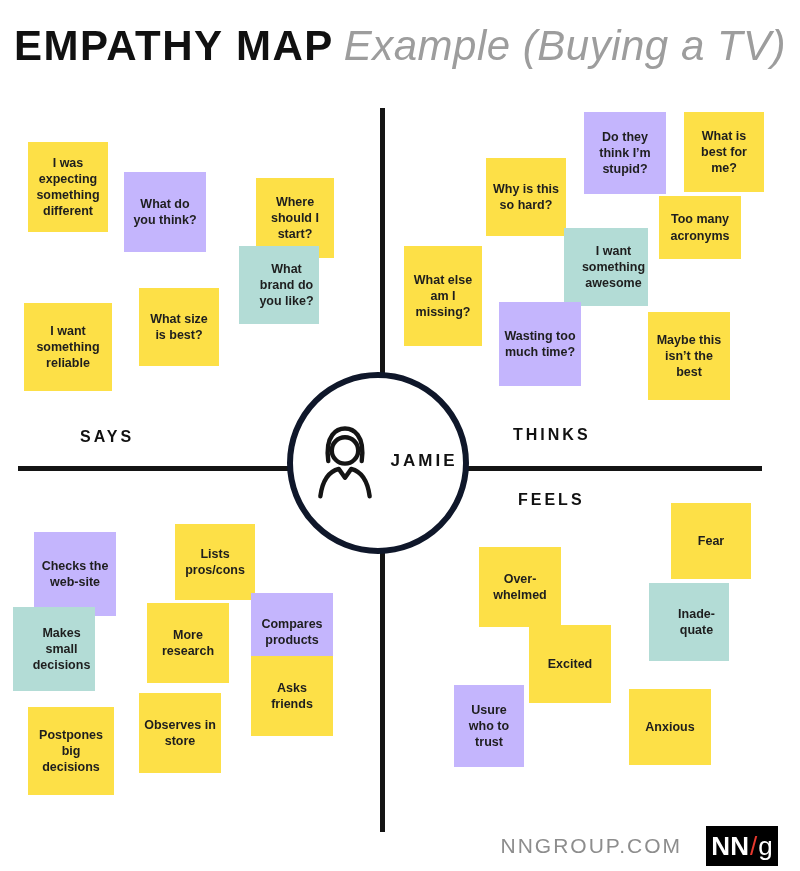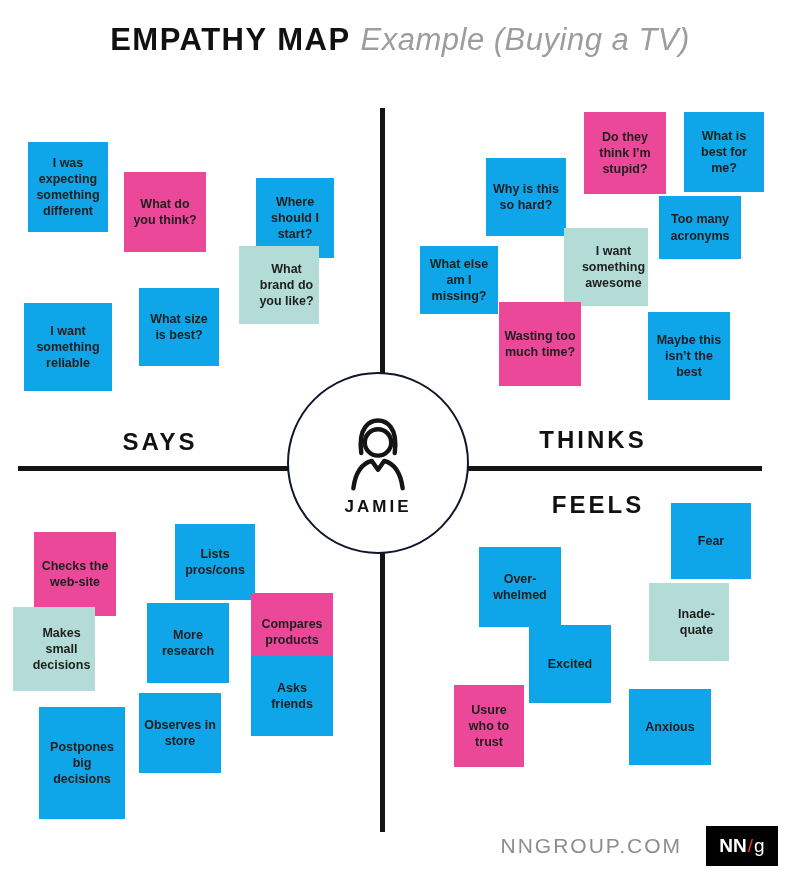--- a/index.html
+++ b/index.html
@@ -14,56 +14,55 @@
     background: #ffffff;
     overflow: hidden;
   }
 
   
   .title {
     position: absolute;
     top: 22px; left: 0;
     width: 100%;
     text-align: center;
-    font-size: 31px;
+    font-size: 42px;
     white-space: nowrap;
   }
   .title .main { font-weight: bold; color: #111; letter-spacing: 1.5px; }
   .title .sub  { color: #9d9d9d; font-style: italic; font-weight: normal; margin-left: 10px; letter-spacing: 0.5px; }
 
   
   .axis { position: absolute; background: #141414; }
   .axis-v { left: 380px; top: 108px; width: 5px; height: 724px; }
   .axis-h { left: 18px; top: 466px; width: 744px; height: 5px; }
 
   
   .q-label {
     position: absolute;
     width: 160px;
-    text-align: center;
-    font-size: 24px;
+    font-size: 16px;
     font-weight: bold;
     letter-spacing: 3px;
     color: #111;
   }
   .q-says   { left: 80px;  top: 428px; }
   .q-thinks { left: 513px; top: 426px; }
   .q-does   { left: 80px;  top: 491px; }
   .q-feels  { left: 518px; top: 491px; }
 
   
   .center-circle {
     position: absolute;
     left: 287px; top: 372px;
     width: 182px; height: 182px;
     background: #ffffff;
-    border: 2px solid #0f172a;
+    border: 6px solid #0f172a;
     border-radius: 50%;
     display: flex;
-    flex-direction: column;
+    flex-direction: row;
     align-items: center;
     justify-content: center;
     z-index: 5;
   }
   .center-name {
     font-weight: bold;
     font-size: 17px;
     letter-spacing: 3px;
     color: #111;
     margin-top: -4px;
@@ -75,22 +74,22 @@
     display: flex;
     align-items: center;
     justify-content: center;
     text-align: center;
     padding: 5px;
     font-size: 12.5px;
     font-weight: bold;
     line-height: 1.3;
     color: #1e1e1e;
   }
-  .note[data-color="blue"] { background: #0ea5e9; }
-  .note[data-color="teal"] { background: #ec4899; }
+  .note[data-color="blue"] { background: #fde047; }
+  .note[data-color="teal"] { background: #c4b5fd; }
   .note[data-color="mint"] { background: #b3dcd6; padding-left: 20px; }
 
   
   .footer {
     position: absolute;
     right: 22px; bottom: 5px;
     display: flex;
     align-items: center;
     gap: 24px;
   }
@@ -98,21 +97,21 @@
     color: #8d8d8d;
     font-size: 21px;
     letter-spacing: 2px;
   }
   .logo {
     background: #000000;
     width: 72px; height: 40px;
     display: flex;
     align-items: center;
     justify-content: center;
-    font-size: 19px;
+    font-size: 26px;
     color: #ffffff;
   }
   .logo .nn { font-weight: bold; }
   .logo .slash { color: #e8392e; font-weight: normal; margin: 0 1px; }
   .logo .g { font-weight: normal; }
 </style>
 </head>
 <body>
 
 <div class="canvas">
@@ -133,30 +132,30 @@
   <div class="note" style="left:256px;top:178px;width:78px;height:80px" data-color="blue">Where should I start?</div>
   <div class="note" style="left:239px;top:246px;width:80px;height:78px" data-color="mint">What brand do you like?</div>
   <div class="note" style="left:139px;top:288px;width:80px;height:78px" data-color="blue">What size is best?</div>
   <div class="note" style="left:24px;top:303px;width:88px;height:88px" data-color="blue">I want something reliable</div>
 
   <div class="note" style="left:584px;top:112px;width:82px;height:82px" data-color="teal">Do they think I’m stupid?</div>
   <div class="note" style="left:684px;top:112px;width:80px;height:80px" data-color="blue">What is best for me?</div>
   <div class="note" style="left:486px;top:158px;width:80px;height:78px" data-color="blue">Why is this so hard?</div>
   <div class="note" style="left:659px;top:196px;width:82px;height:63px" data-color="blue">Too many acronyms</div>
   <div class="note" style="left:564px;top:228px;width:84px;height:78px" data-color="mint">I want something awesome</div>
-  <div class="note" style="left:420px;top:246px;width:78px;height:68px" data-color="blue">What else am I missing?</div>
+  <div class="note" style="left:404px;top:246px;width:78px;height:100px" data-color="blue">What else am I missing?</div>
   <div class="note" style="left:499px;top:302px;width:82px;height:84px" data-color="teal">Wasting too much time?</div>
   <div class="note" style="left:648px;top:312px;width:82px;height:88px" data-color="blue">Maybe this isn’t the best</div>
 
   <div class="note" style="left:34px;top:532px;width:82px;height:84px" data-color="teal">Checks the web-site</div>
   <div class="note" style="left:175px;top:524px;width:80px;height:76px" data-color="blue">Lists pros/cons</div>
   <div class="note" style="left:13px;top:607px;width:82px;height:84px" data-color="mint">Makes small decisions</div>
   <div class="note" style="left:147px;top:603px;width:82px;height:80px" data-color="blue">More research</div>
   <div class="note" style="left:251px;top:593px;width:82px;height:78px" data-color="teal">Compares products</div>
-  <div class="note" style="left:39px;top:707px;width:86px;height:112px" data-color="blue">Postpones big decisions</div>
+  <div class="note" style="left:28px;top:707px;width:86px;height:88px" data-color="blue">Postpones big decisions</div>
   <div class="note" style="left:139px;top:693px;width:82px;height:80px" data-color="blue">Observes in store</div>
   <div class="note" style="left:251px;top:656px;width:82px;height:80px" data-color="blue">Asks friends</div>
 
   <div class="note" style="left:671px;top:503px;width:80px;height:76px" data-color="blue">Fear</div>
   <div class="note" style="left:479px;top:547px;width:82px;height:80px" data-color="blue">Over-whelmed</div>
   <div class="note" style="left:649px;top:583px;width:80px;height:78px" data-color="mint">Inade-quate</div>
   <div class="note" style="left:529px;top:625px;width:82px;height:78px" data-color="blue">Excited</div>
   <div class="note" style="left:454px;top:685px;width:70px;height:82px" data-color="teal">Usure who to trust</div>
   <div class="note" style="left:629px;top:689px;width:82px;height:76px" data-color="blue">Anxious</div>
 

